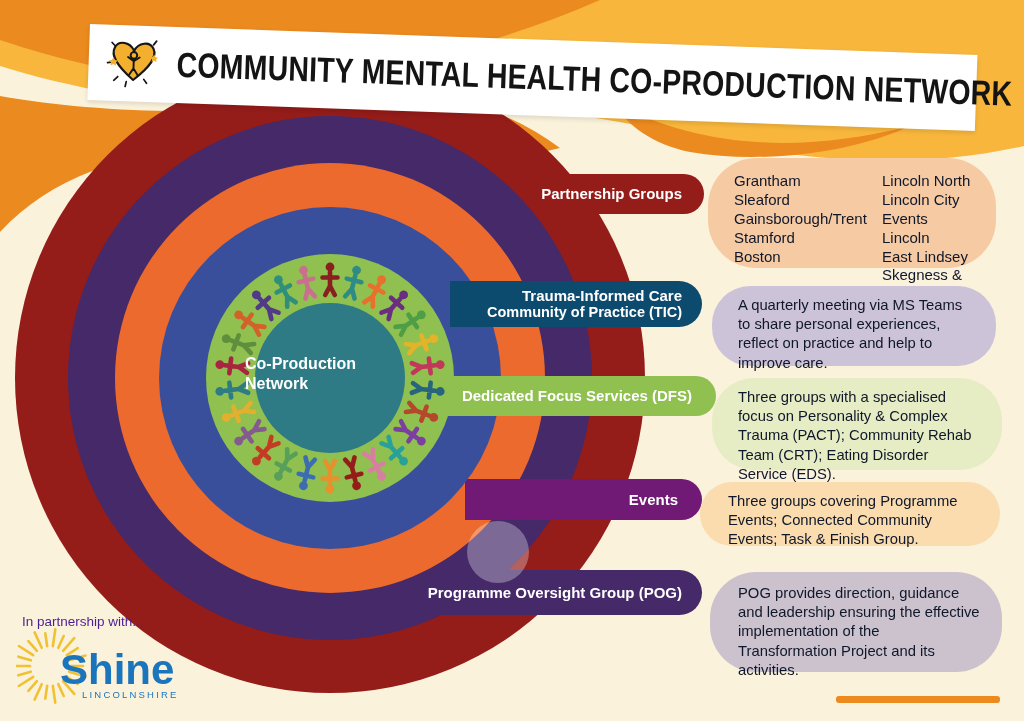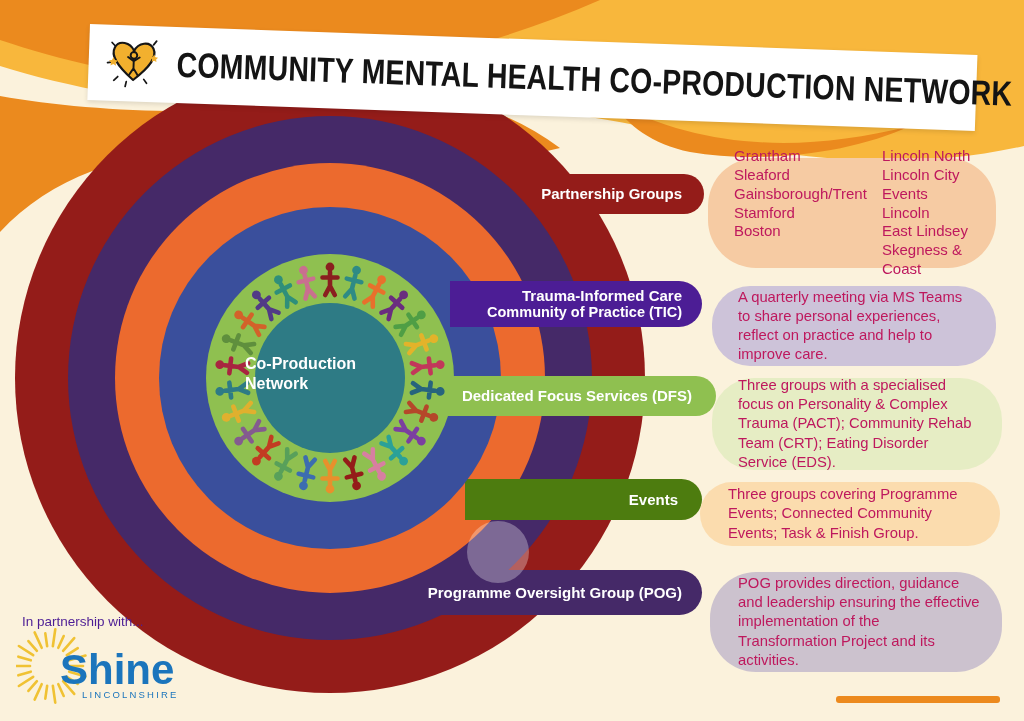--- a/index.html
+++ b/index.html
@@ -13,22 +13,22 @@
   .arm .l1{font-size:15px;line-height:1.18;}
   .arm .l2{font-size:14.5px;line-height:1.18;}
   .banner{position:absolute;left:90px;top:24px;width:888px;height:76px;background:#fff;
           transform:rotate(2deg);transform-origin:left top;display:flex;align-items:center;
           box-shadow:0 2px 5px rgba(0,0,0,.12);}
   .banner .ttl{font-weight:800;font-size:30px;color:#141414;white-space:nowrap;
           transform:scale(.95,1.16);transform-origin:left center;letter-spacing:.2px;}
   .heart{margin:0 14px 0 16px;flex:0 0 auto;}
   .center-label{position:absolute;left:245px;top:354px;width:170px;
           color:#fff;font-weight:bold;font-size:16px;line-height:1.25;}
-  .ibox{position:absolute;color:#be185d;font-size:14.8px;line-height:1.3;
-        display:flex;align-items:center;box-sizing:border-box;}
+  .ibox{position:absolute;color:#0f172a;font-size:14.8px;line-height:1.3;
+        display:flex;box-sizing:border-box;}
   .ibox .txt{width:100%;}
   .cols{display:flex;width:100%;font-size:15px;line-height:1.26;}
   .cols .c1{flex:0 0 148px;}
   .cols .c2{flex:1;}
   .partner-line{position:absolute;left:22px;top:614px;font-size:13.5px;color:#4c1d95;}
   .shine{position:absolute;left:16px;top:628px;}
   .accent-bar{position:absolute;left:836px;top:696px;width:164px;height:7px;border-radius:3px;}
   .watermark{position:absolute;left:467px;top:521px;width:62px;height:62px;border-radius:50%;
              background:rgba(255,255,255,.3);}
   .people-svg{position:absolute;left:190px;top:238px;}
@@ -49,26 +49,26 @@
   <div class="arm" style="left: 520px; top: 174px; width: 162px; height: 40px; padding-right: 22px; border-radius: 0px 20px 20px 0px; background: rgb(148, 28, 25);">
        <span class="l1">Partnership Groups</span>
     </div>
 
   <div class="ring" style="left: 68px; top: 116px; width: 524px; height: 524px; background: rgb(69, 41, 104);"></div>
   <div class="arm" style="left: 420px; top: 570px; width: 262px; height: 45px; padding-right: 20px; border-radius: 0px 23px 23px 0px; background: rgb(69, 41, 104);">
        <span class="l1">Programme Oversight Group (POG)</span>
     </div>
 
   <div class="ring" style="left: 115px; top: 163px; width: 430px; height: 430px; background: rgb(236, 106, 46);"></div>
-  <div class="arm" style="left: 465px; top: 479px; width: 213px; height: 41px; padding-right: 24px; border-radius: 0px 21px 21px 0px; background: #4d7c0f;">
+  <div class="arm" style="left: 465px; top: 479px; width: 213px; height: 41px; padding-right: 24px; border-radius: 0px 21px 21px 0px; background: #701a75;">
        <span class="l1">Events</span>
     </div>
 
   <div class="ring" style="left: 159px; top: 207px; width: 342px; height: 342px; background: rgb(58, 79, 156);"></div>
-  <div class="arm" style="left: 450px; top: 281px; width: 232px; height: 46px; padding-right: 20px; border-radius: 0px 23px 23px 0px; background: #4c1d95;">
+  <div class="arm" style="left: 450px; top: 281px; width: 232px; height: 46px; padding-right: 20px; border-radius: 0px 23px 23px 0px; background: #0c4a6e;">
        <span class="l1">Trauma-Informed Care</span>
        <span class="l2">Community of Practice (TIC)</span>
     </div>
 
   <div class="ring" style="left: 206px; top: 254px; width: 248px; height: 248px; background: rgb(143, 192, 80);"></div>
   <div class="arm" style="left: 425px; top: 376px; width: 267px; height: 40px; padding-right: 24px; border-radius: 0px 20px 20px 0px; background: rgb(143, 192, 80);">
        <span class="l1">Dedicated Focus Services (DFS)</span>
     </div>
 
   <svg id="people-ring" class="people-svg" width="280" height="280" viewBox="-140 -140 280 280">

